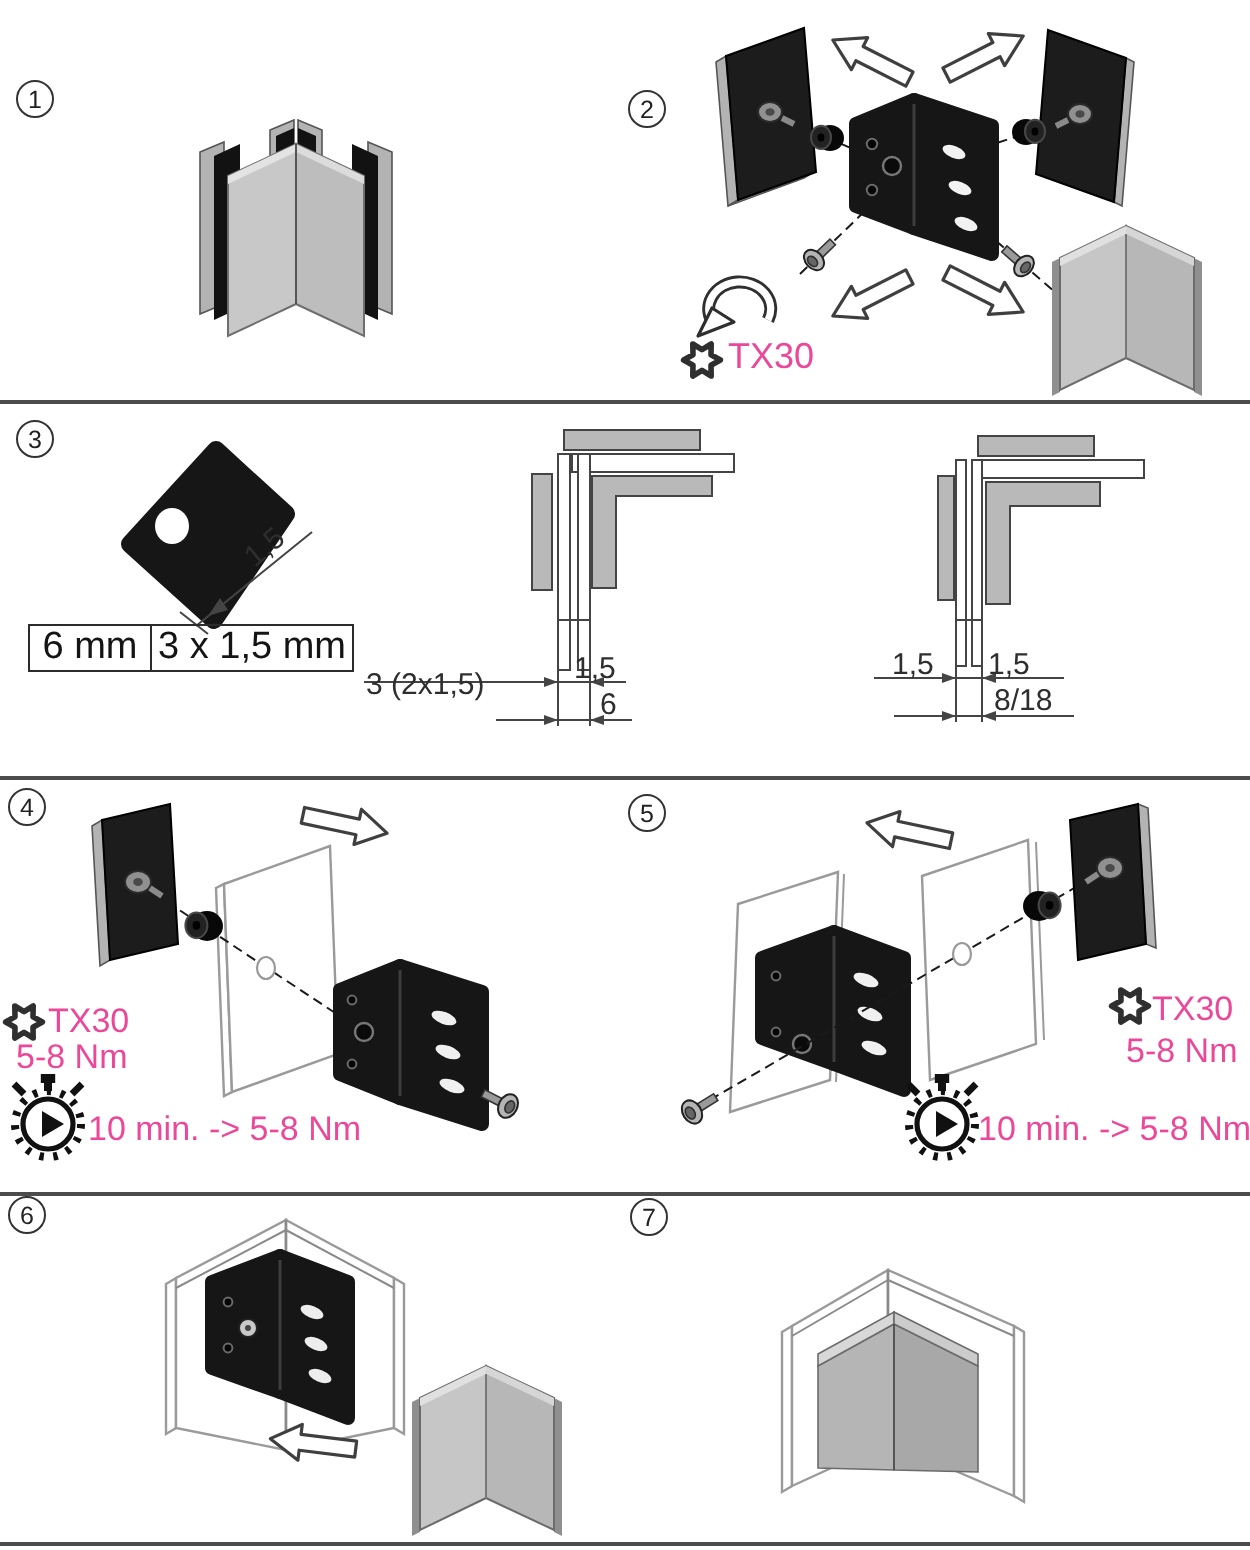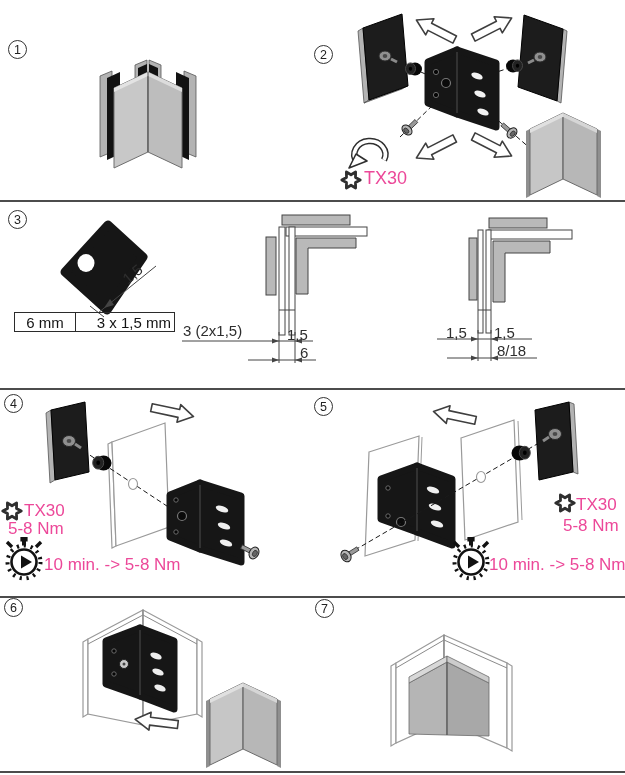--- a/index.html
+++ b/index.html
@@ -7,21 +7,21 @@
          font-family:"Liberation Sans",sans-serif;color:#1f1f1f;}
   .abs{position:absolute;}
   .step{position:absolute;}
   .badge{position:absolute;width:19px;height:19px;border:1.4px solid #333;border-radius:50%;
          display:flex;align-items:center;justify-content:center;font-size:12.5px;color:#222;background:#fff;box-sizing:border-box;}
   .divider{position:absolute;left:0;width:625px;height:2px;background:#4c4c4c;}
   .lbl{position:absolute;white-space:nowrap;}
   .tool{font-size:17px;color:#ec4899;}
   .dim{font-size:15px;color:#2e2e2e;}
   .dim-rot{transform:rotate(-40deg);transform-origin:left top;}
-  .spec-table{position:absolute;left:14px;top:110px;border-collapse:collapse;font-size:15px;color:#141414;}
+  .spec-table{position:absolute;left:14px;top:110px;border-collapse:collapse;font-size:19px;color:#141414;}
   .spec-table td{border:1.6px solid #2b2b2b;height:18px;padding:0 3px;white-space:nowrap;}
   .spec-table td.c1{width:54px;text-align:center;}
   .spec-table td.c2{width:92px;text-align:right;}
   svg{display:block;}
   .arrow-block{fill:#fff;stroke:#3f3f3f;stroke-width:1.6;stroke-linejoin:round;}
   .torx{fill:#fff;stroke:#2f2f2f;stroke-width:2.8;stroke-linejoin:round;}
   .dash{stroke:#1a1a1a;stroke-width:1;stroke-dasharray:5,3;fill:none;}
   .glass{fill:#fff;stroke:#9a9a9a;stroke-width:1.2;}
   .dimln{stroke:#444;stroke-width:1;}
 </style>
@@ -183,21 +183,21 @@
       <line class="dimln" x1="99" y1="100" x2="115" y2="100"></line>
       <line class="dimln" x1="2" y1="131" x2="133" y2="131"></line>
       <line class="dimln" x1="99" y1="122" x2="99" y2="153"></line>
       <line class="dimln" x1="115" y1="122" x2="115" y2="153"></line>
       <polygon points="99,131 92,128.5 92,133.5" fill="#444"></polygon>
       <polygon points="115,131 122,128.5 122,133.5" fill="#444"></polygon>
       <line class="dimln" x1="68" y1="150" x2="136" y2="150"></line>
       <polygon points="99,150 92,147.5 92,152.5" fill="#444"></polygon>
       <polygon points="115,150 122,147.5 122,152.5" fill="#444"></polygon>
     </svg>
-    <span class="lbl dim" style="left:183px;top:120px;text-align:center;">3 (2x1,5)</span>
+    <span class="lbl dim" style="left:183px;top:132px;text-align:center;">3 (2x1,5)</span>
     <span class="lbl dim" style="left:287px;top:124px;">1,5</span>
     <span class="lbl dim" style="left:300px;top:142px;">6</span>
 
     <svg class="abs" style="left:432px;top:8px;" width="190" height="160" viewBox="0 0 190 160">
       <rect x="57" y="8" width="58" height="10" fill="#b9b9b9" stroke="#444" stroke-width="1"></rect>
       <rect x="56" y="20" width="84" height="9" fill="#fff" stroke="#444" stroke-width="1"></rect>
       <path d="M61,31 L118,31 L118,43 L73,43 L73,92 L61,92 Z" fill="#b9b9b9" stroke="#444" stroke-width="1"></path>
       <rect x="37" y="28" width="8" height="62" fill="#b9b9b9" stroke="#444" stroke-width="1"></rect>
       <rect x="46" y="20" width="5" height="103" fill="#fff" stroke="#444" stroke-width="1"></rect>
       <rect x="54" y="20" width="5" height="103" fill="#fff" stroke="#444" stroke-width="1"></rect>

